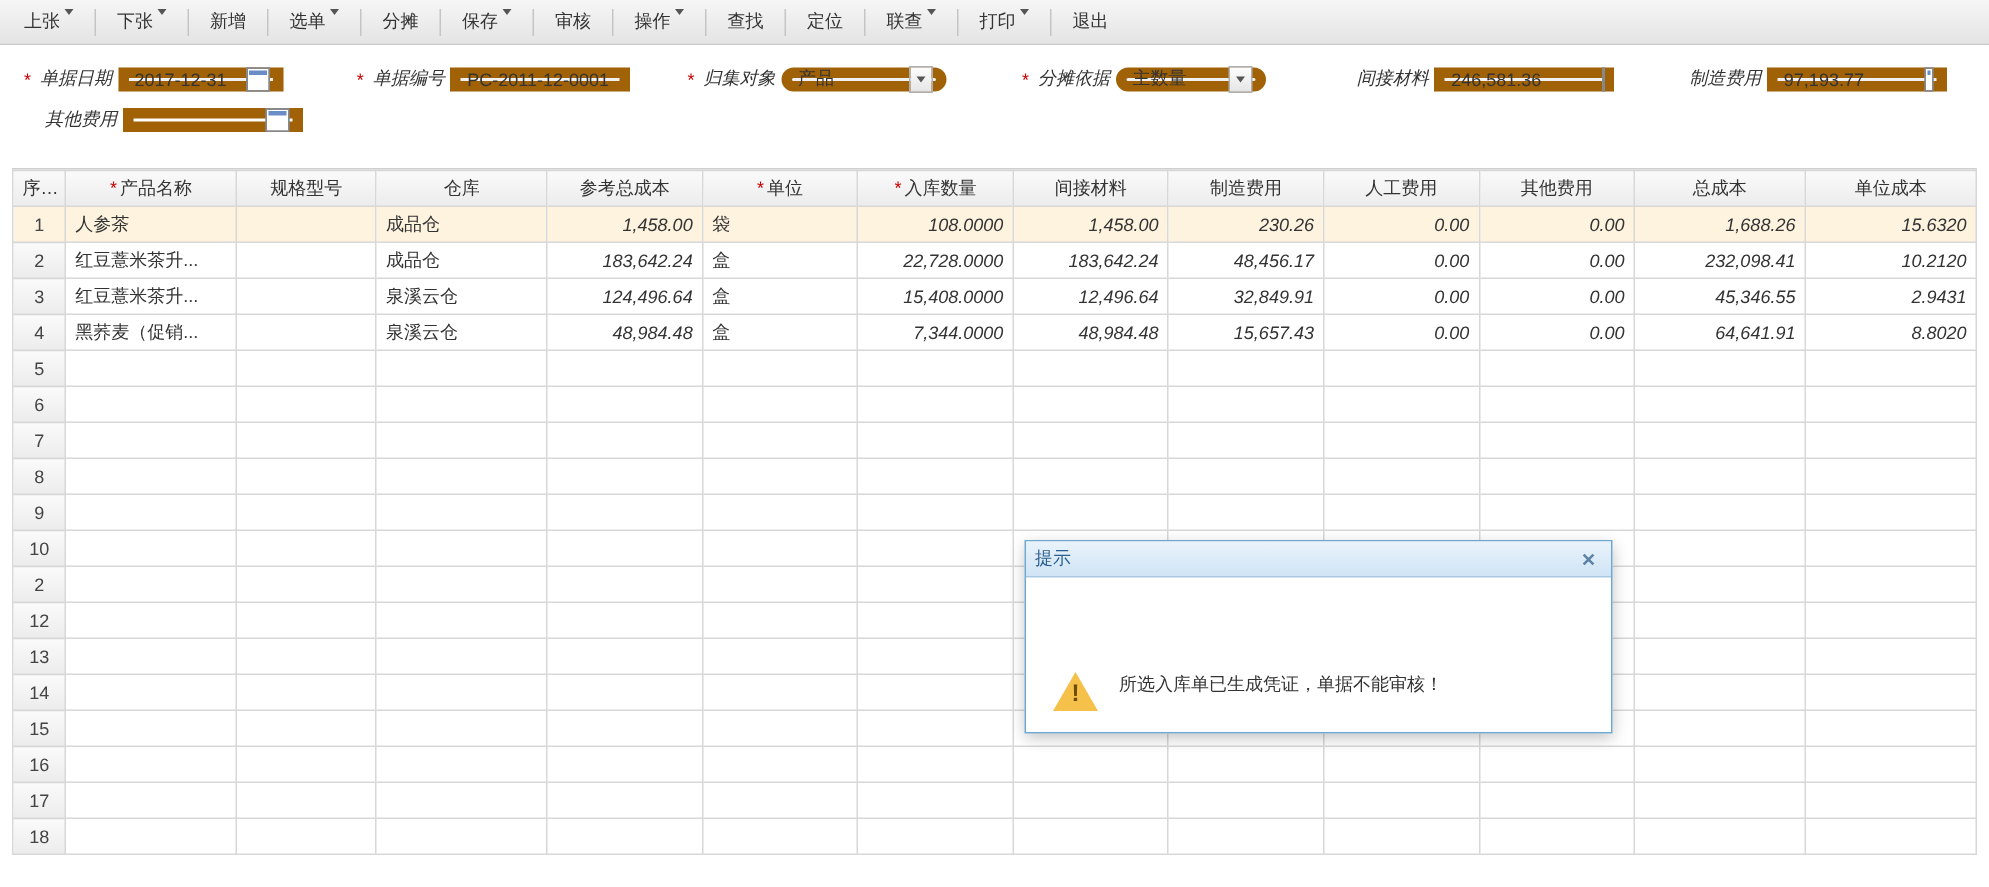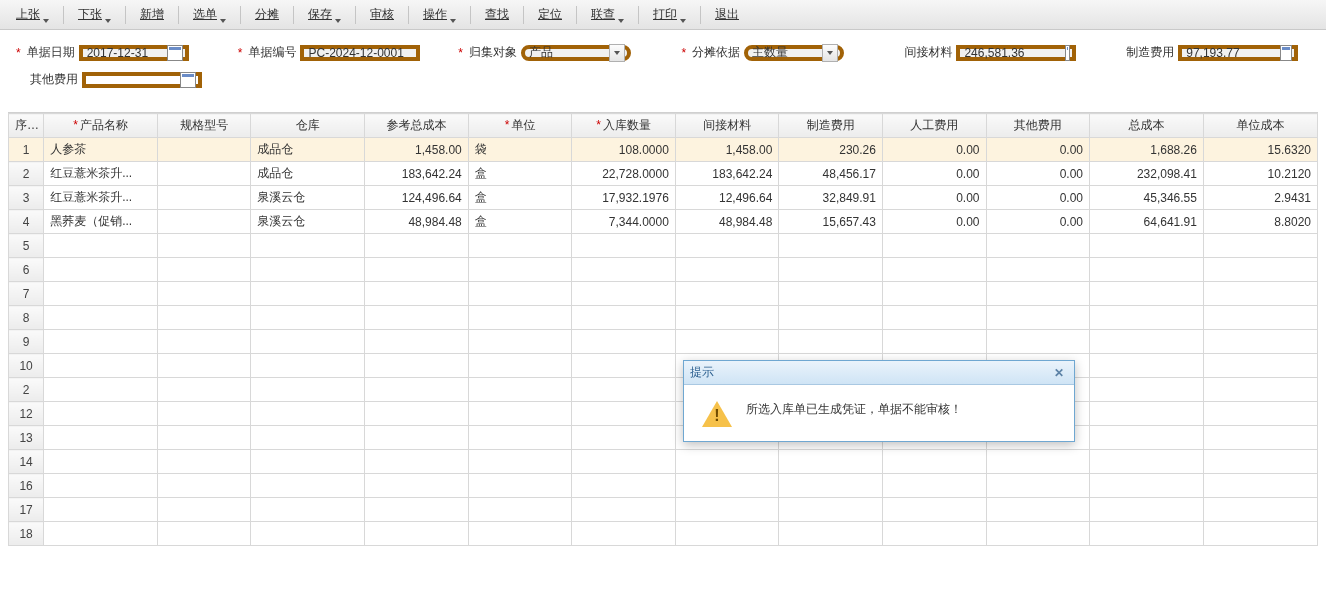--- a/index.html
+++ b/index.html
@@ -22,24 +22,23 @@
     display: flex;
     align-items: center;
     padding: 0 8px;
     gap: 4px;
   }
   .tbtn {
     padding: 3px 8px;
     cursor: pointer;
     color: #333;
     display: flex;
-    align-items: flex-end;
+    align-items: flex-start;
     gap: 3px;
     border-radius: 2px;
-    text-decoration: underline;
   }
   .caret {
     width: 0; height: 0;
     border-left: 3px solid transparent;
     border-right: 3px solid transparent;
     border-top: 4px solid #555;
   }
   .tsep {
     width: 1px; height: 18px;
     background: #c5c5c5;
@@ -54,23 +53,23 @@
     align-items: center;
     margin-bottom: 10px;
     gap: 8px;
   }
   .field {
     display: flex;
     align-items: center;
     gap: 4px;
   }
   .req { color: #c00; margin-right: 2px; }
-  .label { white-space: nowrap; }
+  .label { white-space: nowrap; font-style: italic; }
   .input, .combo, .date-in {
-    border: 4px solid #a16207;
+    border: 7px solid #a16207;
     background: #fff;
     height: 16px;
     padding: 0 4px;
     display: inline-flex;
     align-items: center;
   }
   .readonly { background: #f1f1f1; }
   .combo {
     width: 100px;
     justify-content: space-between;
@@ -136,21 +135,21 @@
   }
   .grid th .req { color:#c00; }
   .grid td { background: #fff; }
   .grid tr.sel td { background: #fdf3df; }
   .grid td.rn {
     text-align: center;
     background: linear-gradient(#fafafa,#ececec);
     color: #444;
   }
   .grid tr.sel td.rn { background: #fdf3df; }
-  .num { text-align: right; }
+  .num { text-align: right; font-style: italic; }
   .col-rn  { width: 34px; }
   .col-nm  { width: 110px; }
   .col-spec{ width: 90px; }
   .col-wh  { width: 110px; }
   .col-ref { width: 100px; }
   .col-unit{ width: 100px; }
   .col-qty { width: 100px; }
   .col-c1  { width: 100px; }
   .col-c2  { width: 100px; }
   .col-c3  { width: 100px; }
@@ -176,21 +175,21 @@
   }
   .dlg-close {
     width: 18px; height: 16px;
     display: inline-flex; align-items: center; justify-content: center;
     color: #5c82a6;
     cursor: pointer;
     font-weight: bold;
   }
   .dlg-body {
     padding: 16px 18px 12px 18px;
-    display: flex; gap: 14px;
+    display: flex; gap: 14px; margin-top: 47px;
   }
   .warn-ico {
     width: 30px; height: 28px;
     position: relative;
   }
   .warn-ico::before{
     content:"";
     position:absolute; left:0; top:0;
     border-left:15px solid transparent;
     border-right:15px solid transparent;
@@ -252,21 +251,21 @@
       <span class="label">单据日期</span>
       <span class="date-in readonly">
         <span class="cv">2017-12-31</span>
         <span class="cal-ico"></span>
       </span>
     </div>
     <div class="field" style="width:220px;margin-left:30px">
       <span class="req">*</span>
       <span class="label">单据编号</span>
       <span class="input readonly" style="width:120px">
-        <span>PC-2024-12-0001</span>
+        <span>PC-2011-12-0001</span>
       </span>
     </div>
     <div class="field" style="width:200px;margin-left:20px">
       <span class="req">*</span>
       <span class="label">归集对象</span>
       <span class="combo readonly" style="width:110px">
         <span class="cv">产品</span>
         <span class="combo-btn">
             <span class="caret"></span>
           </span>
@@ -374,21 +373,21 @@
           <td class="num">232,098.41</td>
           <td class="num">10.2120</td>
         </tr>
         <tr>
           <td class="rn">3</td>
           <td>红豆薏米茶升...</td>
           <td></td>
           <td>泉溪云仓</td>
           <td class="num">124,496.64</td>
           <td>盒</td>
-          <td class="num">17,932.1976</td>
+          <td class="num">15,408.0000</td>
           <td class="num">12,496.64</td>
           <td class="num">32,849.91</td>
           <td class="num">0.00</td>
           <td class="num">0.00</td>
           <td class="num">45,346.55</td>
           <td class="num">2.9431</td>
         </tr>
         <tr>
           <td class="rn">4</td>
           <td>黑荞麦（促销...</td>
@@ -534,20 +533,35 @@
           <td></td>
           <td></td>
           <td></td>
           <td></td>
           <td></td>
           <td></td>
           <td></td>
         </tr>
         <tr>
           <td class="rn">14</td>
+          <td></td>
+          <td></td>
+          <td></td>
+          <td></td>
+          <td></td>
+          <td></td>
+          <td></td>
+          <td></td>
+          <td></td>
+          <td></td>
+          <td></td>
+          <td></td>
+        </tr>
+        <tr>
+          <td class="rn">15</td>
           <td></td>
           <td></td>
           <td></td>
           <td></td>
           <td></td>
           <td></td>
           <td></td>
           <td></td>
           <td></td>
           <td></td>

